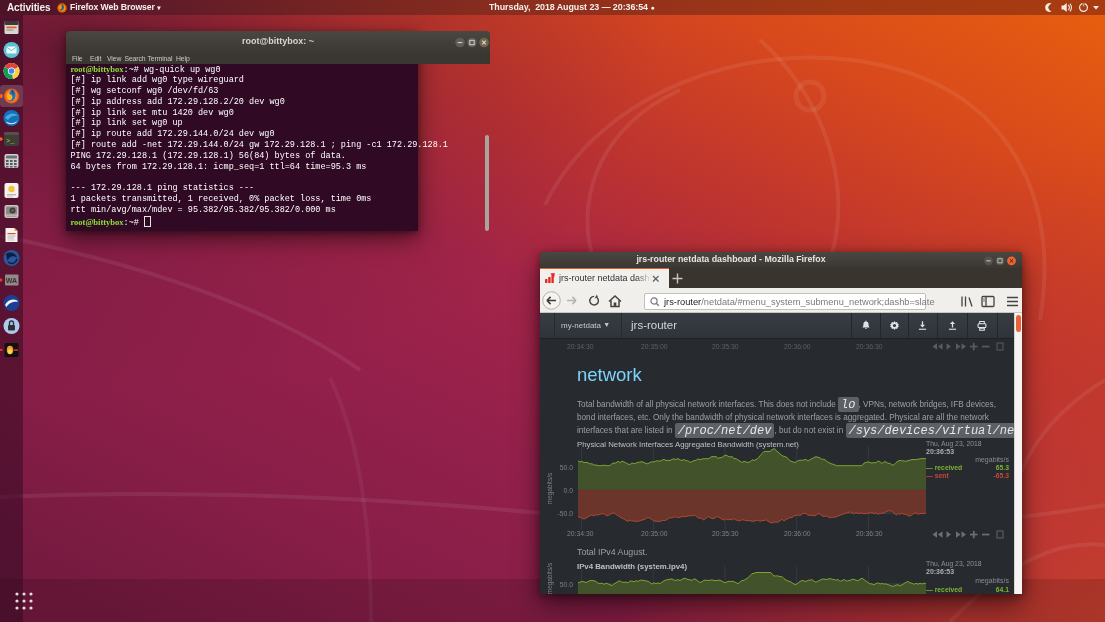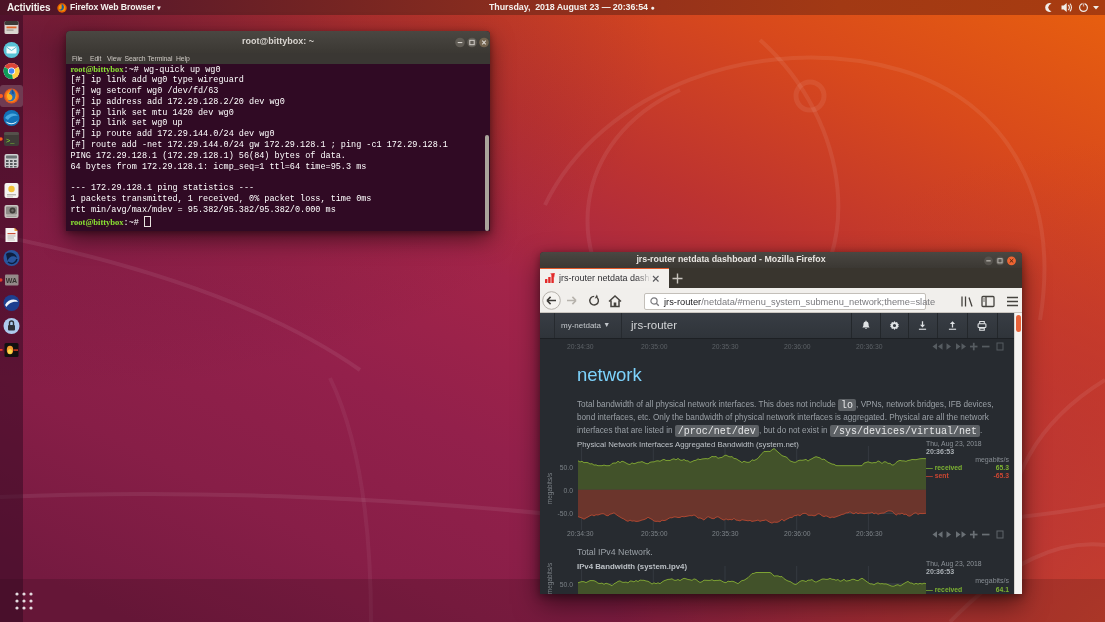--- a/index.html
+++ b/index.html
@@ -42,21 +42,21 @@
 <path d="M0,497 C180,489 380,497 560,515 C720,530 920,537 1105,505"></path>
 <path d="M330,378 C358,436 371,520 371,622" stroke-opacity="0.05"></path>
 <path d="M0,236 C120,260 260,300 360,370"></path>
 <path d="M680,370 C720,470 800,540 930,570"></path>
 <path d="M950,622 C1010,560 1060,540 1105,545"></path>
 <path d="M1105,380 C1040,420 1000,480 1010,560"></path>
 </g>
 <rect x="0" y="579" width="1105" height="43" fill="#000000" opacity="0.13"></rect>
 <rect x="0" y="15" width="23" height="607" fill="#2e0820" opacity="0.5"></rect>
 </svg>
-<style>.chip{font-family:"Liberation Mono",monospace;font-size:10px;background:#5d6165;color:#e6e7e8;padding:0.5px 3px;border-radius:2px;}</style>
+<style>.chip{font-family:"Liberation Mono",monospace;font-size:12px;background:#5d6165;color:#e6e7e8;padding:0.5px 3px;border-radius:2px;font-style:italic;}</style>
 
 <div class="abs" style="left:0;top:0;width:1105px;height:15px;background:linear-gradient(90deg,#4c1326 0%,#5d1a2a 12%,#722323 28%,#8a2d1e 46%,#97321a 60%,#a23914 76%,#a83c10 100%);"></div>
 <div class="abs nw" style="left:7px;top:2px;font-size:10px;line-height:11px;letter-spacing:-0.1px;font-weight:bold;color:#f4f1ee;">Activities</div>
 <svg class="abs" style="left:57px;top:3px" width="10" height="10" viewBox="0 0 11 11">
       <circle cx="5.5" cy="5.5" r="5.2" fill="#e66000"></circle>
       <circle cx="5.5" cy="5.5" r="3.6" fill="#ff9500"></circle>
       <path d="M5.5,1 C7.5,2 8.5,4.5 7,7 C5.5,9 3,8.5 2.5,6.5 C3.5,7.5 5,7 5.2,5.5 C5.5,4 4.5,2.5 5.5,1Z" fill="#1b5e9e"></path>
     </svg>
 <div class="abs nw" style="left:70px;top:2px;font-size:8.7px;line-height:11px;letter-spacing:-0.1px;font-weight:bold;color:#f4f1ee;">Firefox Web Browser <span style="font-size:6.5px;">▾</span></div>
 <div class="abs nw" style="left:489px;top:2px;font-size:8.9px;line-height:11px;letter-spacing:-0.05px;font-weight:bold;color:#f4f1ee;">Thursday,&nbsp; 2018 August 23 — 20:36:54 <span style="font-size:7px;">●</span></div>
@@ -186,21 +186,21 @@
         <circle cx="17" cy="3" r="1.6"></circle>
         <circle cx="3" cy="10" r="1.6"></circle>
         <circle cx="10" cy="10" r="1.6"></circle>
         <circle cx="17" cy="10" r="1.6"></circle>
         <circle cx="3" cy="17" r="1.6"></circle>
         <circle cx="10" cy="17" r="1.6"></circle>
         <circle cx="17" cy="17" r="1.6"></circle>
       </g>
     </svg>
 
-<div class="abs" style="left:66px;top:31px;width:424px;height:200px;border-radius:4px 4px 0 0;box-shadow:0 8px 22px rgba(0,0,0,0.5), 0 2px 6px rgba(0,0,0,0.35);background:#300a24;">
+<div class="abs" style="left:66px;top:31px;width:352px;height:200px;border-radius:4px 4px 0 0;box-shadow:0 8px 22px rgba(0,0,0,0.5), 0 2px 6px rgba(0,0,0,0.35);background:#300a24;">
   <div class="abs" style="left:0;top:0;width:424px;height:22px;border-radius:4px 4px 0 0;background:linear-gradient(#4a4742,#3b3833);border-bottom:1px solid #2e2b27;"></div>
   <div class="abs nw" style="left:0;top:5px;width:424px;text-align:center;font-size:9px;font-weight:bold;color:#d9d5d0;">root@bittybox: ~</div>
   <svg class="abs" style="left:389px;top:6px" width="40" height="11">
     <circle cx="5" cy="5.5" r="4.8" fill="#605c55"></circle>
         <rect x="2.7" y="5" width="4.6" height="1.1" fill="#d5d1cb"></rect>
     <circle cx="17" cy="5.5" r="4.8" fill="#605c55"></circle>
         <rect x="14.8" y="3.3" width="4.4" height="4.4" fill="none" stroke="#d5d1cb" stroke-width="1"></rect>
     <circle cx="29" cy="5.5" r="4.8" fill="#73644f"></circle>
         <path d="M27.2,3.7 l3.6,3.6 M30.8,3.7 l-3.6,3.6" stroke="#ddd9d3" stroke-width="1.05"></path>
   </svg>
@@ -272,21 +272,21 @@
         <path d="M54.9,3.4 l1.1,3.2 -3.3,0.8 Z" fill="#46433f"></path>
     <path d="M67,10.5 l6,-5.5 6,5.5 M69,9.5 v6 h8 v-6" stroke="#46433f" stroke-width="1.5" fill="none"></path>
         <rect x="71.7" y="11.5" width="2.6" height="4" fill="#46433f"></rect>
   </svg>
 
   <div class="abs" style="left:104px;top:40.5px;width:282px;height:17px;background:#ffffff;border:1px solid #c3bfb9;border-radius:2px;box-sizing:border-box;"></div>
   <svg class="abs" style="left:110px;top:44.5px" width="10" height="10">
         <circle cx="4" cy="4" r="3.1" fill="none" stroke="#7a7a7e" stroke-width="1.2"></circle>
         <path d="M6.3,6.3 l2.5,2.5" stroke="#7a7a7e" stroke-width="1.3"></path>
       </svg>
-  <div class="abs nw" style="left:124px;top:45px;font-size:9.3px;color:#1b1b1d;">jrs-router<span style="color:#7a7a7e;">/netdata/#menu_system_submenu_network;theme=slate</span></div>
+  <div class="abs nw" style="left:124px;top:45px;font-size:9.3px;color:#1b1b1d;">jrs-router<span style="color:#7a7a7e;">/netdata/#menu_system_submenu_network;dashb=slate</span></div>
 
   <svg class="abs" style="left:420px;top:41.5px" width="60" height="15" stroke="#46433f" fill="none" stroke-width="1.3">
     <path d="M2,2.5 v10 M5.5,2.5 v10 M9,3.5 l3,9"></path>
     <rect x="22" y="2.5" width="12" height="10" rx="1"></rect>
         <path d="M26,2.5 v10 M23.5,5 h1 M23.5,7 h1"></path>
     <path d="M47,3.5 h11 M47,7.5 h11 M47,11.5 h11"></path>
   </svg>
 
   <div class="abs" style="left:0;top:61px;width:482px;height:281px;background:#272b30;overflow:hidden;">
     
@@ -376,21 +376,21 @@
           <span style="position:absolute;left:316px;">20:36:30</span>
     </div>
     <svg class="abs" style="left:392px;top:217px" width="80" height="9" fill="#6a7075">
           <path d="M5,1.3 L0.5,4.5 5,7.7 Z M10.5,1.3 L6,4.5 10.5,7.7 Z M14.5,1.3 L19,4.5 14.5,7.7 Z M24,1.3 L28.5,4.5 24,7.7 Z M29.5,1.3 L34,4.5 29.5,7.7 Z"></path>
           <rect x="38" y="3.7" width="7.5" height="1.7"></rect>
           <rect x="40.9" y="0.8" width="1.7" height="7.5"></rect>
           <rect x="50" y="3.7" width="7.5" height="1.7"></rect>
           <rect x="65" y="1" width="6" height="7" fill="none" stroke="#60666b" stroke-width="1"></rect>
         </svg>
     
-    <div class="abs nw" style="left:37px;top:234px;font-size:8.8px;color:#9aa0a6;">Total IPv4 Network.</div>
+    <div class="abs nw" style="left:37px;top:234px;font-size:8.8px;color:#9aa0a6;">Total IPv4 August.</div>
     <div class="abs nw" style="left:37px;top:249px;font-size:7.8px;font-weight:bold;color:#bcc1c6;">IPv4 Bandwidth (system.ipv4)</div>
     <div class="abs nw" style="left:386px;top:247px;font-size:6.8px;color:#8d9399;">Thu, Aug 23, 2018</div>
     <div class="abs nw" style="left:386px;top:254.5px;font-size:7px;font-weight:bold;color:#aab0b5;">20:36:53</div>
     <div class="abs nw" style="right:13px;top:263.5px;font-size:7px;color:#878d93;">megabits/s</div>
     <div class="abs nw" style="left:386px;top:272.5px;font-size:6.8px;font-weight:bold;color:#7db332;">— received</div>
     <div class="abs nw" style="right:13px;top:272.5px;font-size:6.8px;font-weight:bold;color:#7db332;">64.1</div>
     <div class="abs nw" style="left:19px;top:267.9px;width:14px;text-align:right;font-size:6.8px;color:#7c8287;">50.0</div>
     <div class="abs nw" style="left:-21px;top:262px;font-size:6.5px;color:#7c8287;transform:rotate(-90deg);width:60px;text-align:center;">megabits/s</div>
     
     <svg class="abs" style="left:38px;top:253px" width="348" height="28" viewBox="0 0 348 28">

